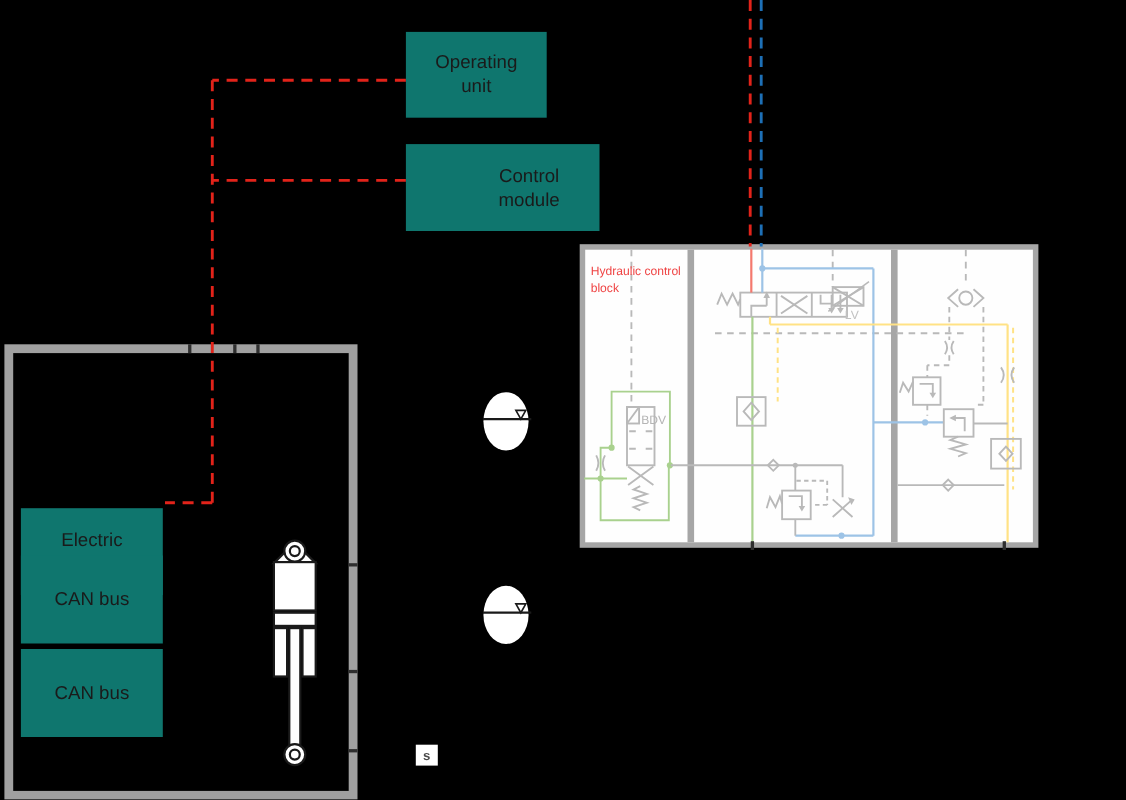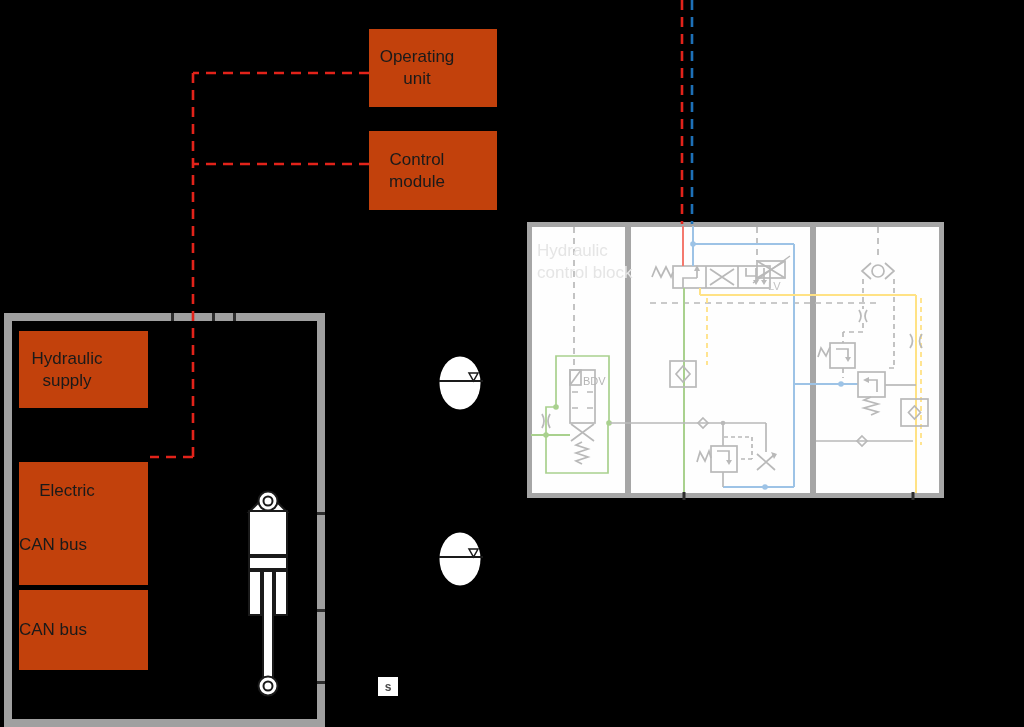--- a/index.html
+++ b/index.html
@@ -1,22 +1,22 @@
 <!DOCTYPE html>
 <html><head>
 <meta charset="utf-8">
 <style>
   html,body{margin:0;padding:0;background:#000;}
   .stage{position:relative;width:1024px;height:727px;background:#000;overflow:hidden;
          font-family:"Liberation Sans", sans-serif;}
   .stage svg{position:absolute;left:0;top:0;z-index:2;}
-  .label-box{position:absolute;background:#c2410c;display:flex;align-items:center;
+  .label-box{position:absolute;background:#0f766e;display:flex;align-items:center;justify-content:center;
              z-index:3;}
   .label-box span{display:block;max-width:96px;text-align:center;font-size:17px;line-height:1.28;color:#1a1a1a;}
-  .block-title{position:absolute;z-index:3;width:100px;font-size:17px;line-height:1.32;color:#e5e5e5;}
+  .block-title{position:absolute;z-index:3;width:100px;font-size:11px;line-height:1.32;color:#ef4444;}
   .sensor-box{position:absolute;left:378px;top:677px;width:20px;height:19px;background:#fff;z-index:3;
               display:flex;align-items:center;justify-content:center;}
   .sensor-box span{font-size:12px;font-weight:bold;color:#4a4a4a;}
 </style>
 </head>
 <body>
 
 <div class="stage">
 
   <svg width="1024" height="727" viewBox="0 0 1024 727">
@@ -173,27 +173,24 @@
       <path d="M369,73 H193 M193,73 V457 M369,164 H193 M193,457 H150" stroke="#e2231a" stroke-dasharray="10 7"></path>
       <path d="M682,0 V224" stroke="#e2231a" stroke-dasharray="10 7"></path>
       <path d="M692,0 V224" stroke="#1d70b7" stroke-dasharray="10 7"></path>
     </g>
   </svg>
 
   <div class="label-box" style="left:369px;top:29px;width:128px;height:78px;">
     <span>Operating unit</span>
   </div>
 
-  <div class="label-box" style="left:369px;top:131px;width:128px;height:79px;">
+  <div class="label-box" style="left:369px;top:131px;width:128px;height:79px;padding-left:48px;">
     <span>Control module</span>
   </div>
 
-  <div class="label-box" style="left:19px;top:331px;width:129px;height:77px;">
-    <span>Hydraulic supply</span>
-  </div>
 
   <div class="label-box" style="left:19px;top:418px;width:129px;height:79px;margin-top:44px;">
     <span>Electric supply</span>
   </div>
 
   <div class="label-box" style="left:19px;top:505px;width:129px;height:80px;">
     <span>CAN bus</span>
   </div>
 
   <div class="label-box" style="left:19px;top:590px;width:129px;height:80px;">

